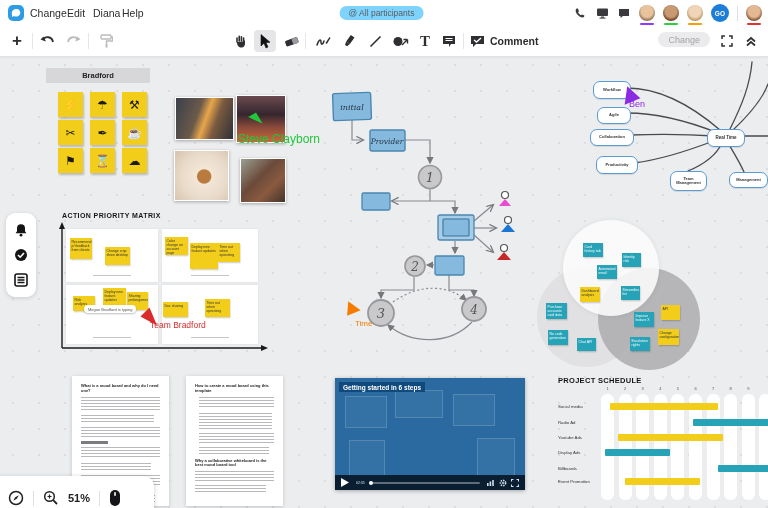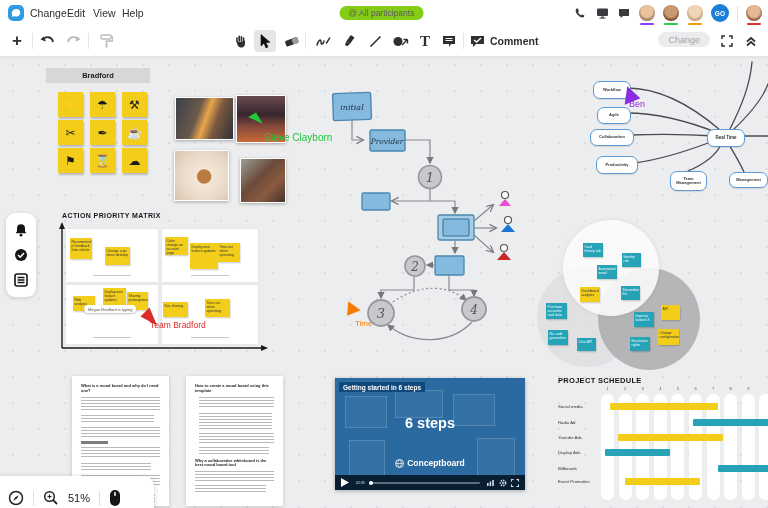--- a/index.html
+++ b/index.html
@@ -10,21 +10,21 @@
   .abs{position:absolute}
   
   .menubar{position:absolute;top:0;left:0;right:0;height:26px;background:#fff;z-index:40}
   .logo{position:absolute;left:8px;top:5px;width:16px;height:16px;border-radius:5px;
     background:var(--accent,#2f9be4);display:flex;align-items:center;justify-content:center}
   .logo svg{display:block}
   .mi{position:absolute;top:7px;font-size:10.5px;color:#2e2e31;cursor:default}
   .centerg{position:absolute;left:50%;top:0;height:26px;transform:translateX(-53%);
     display:flex;align-items:center;gap:9px}
   .btitle{font-size:12px;font-weight:bold;color:#1f1f22}
-  .pill{background:#84cc16;border-radius:10px;font-size:8.5px;color:#5c5c60;padding:2px 9px;white-space:nowrap}
+  .pill{background:#7dd3fc;border-radius:10px;font-size:8.5px;color:#5c5c60;padding:2px 9px;white-space:nowrap}
   .rightg{position:absolute;right:6px;top:0;height:26px;display:flex;align-items:center;gap:8px}
   .tico{width:14px;height:14px;display:flex;align-items:center;justify-content:center;color:#3a3a3e}
   .av{width:16px;height:16px;border-radius:50%;position:relative;flex:none}
   .av::after{content:"";position:absolute;left:1px;right:1px;bottom:-4px;height:2.5px;border-radius:2px;background:var(--uc,#999)}
   .go{width:18px;height:18px;border-radius:50%;background:#1c7ed6;color:#fff;font-size:6.5px;
     font-weight:bold;display:flex;align-items:center;justify-content:center;letter-spacing:.3px}
   .vsep{width:1px;height:15px;background:#e0e0e3}
   
   .toolbar{position:absolute;top:26px;left:0;right:0;height:30px;background:#fff;
     border-bottom:1px solid #e3e3e6;box-shadow:0 1px 2px rgba(0,0,0,.05);z-index:40}
@@ -36,21 +36,21 @@
   .editor-pill{position:absolute;top:6px;right:58px;background:#ebebed;color:#a3a3a8;
     font-size:9px;padding:2.5px 10px;border-radius:10px}
   .comment-lbl{font-size:10.5px;font-weight:bold;color:#2d2d30;margin-left:5px}
   
   .dock{position:absolute;left:6px;top:213px;width:30px;background:#fff;border-radius:9px;
     box-shadow:0 1px 4px rgba(0,0,0,.15);display:flex;flex-direction:column;align-items:center;
     gap:11px;padding:10px 0;z-index:30}
   .zoombar{position:absolute;left:-10px;top:476px;width:146px;height:44px;background:#fff;
     border-radius:10px;box-shadow:0 1px 5px rgba(0,0,0,.2);display:flex;align-items:center;
     gap:9px;padding-left:18px;z-index:30}
-  .zpct{font-size:11px;font-weight:normal;color:#222}
+  .zpct{font-size:11px;font-weight:bold;color:#222}
   
   .ihead{position:absolute;left:46px;top:68px;width:104px;height:15px;background:#d7d7da;
     display:flex;align-items:center;justify-content:center;font-size:7.5px;font-weight:bold;color:#222}
   .isq{position:absolute;width:25px;height:25px;background:var(--yellow);box-shadow:1px 2px 2px rgba(0,0,0,.22);
     display:flex;align-items:center;justify-content:center;font-size:12px;color:#1b1b1b}
   .photo{position:absolute;box-shadow:0 1px 3px rgba(0,0,0,.3);border:1px solid #fff}
   .curs{position:absolute;z-index:25}
   .curlab{position:absolute;font-weight:normal;z-index:25;white-space:nowrap}
   .mnode{position:absolute;background:#fff;border:1px solid #5b9bd5;border-radius:7px;
     font-size:4px;font-weight:bold;color:#333;display:flex;align-items:center;justify-content:center;
@@ -99,21 +99,21 @@
 <div class="page">
 
   <header class="menubar">
     <div class="logo">
       <svg width="10" height="10" viewBox="0 0 10 10">
           <path d="M1 7 C0 3 3 1 5 1 C8 1 10 3 9 6 C8 9 4 9 3 8 L1 9 Z" fill="#fff"></path>
         </svg>
     </div>
     <span class="mi" style="left:30px">Change</span>
     <span class="mi" style="left:67px">Edit</span>
-    <span class="mi" style="left:93px">View</span>
+    <span class="mi" style="left:93px">Diana</span>
     <span class="mi" style="left:122px">Help</span>
     <div class="centerg">
       <span class="pill">@ All participants</span>
     </div>
     <div class="rightg">
       <span class="tico">
         <svg width="12" height="12" viewBox="0 0 12 12">
             <path d="M2.5 1.5 C1 3 1.5 5.5 3.5 7.8 C5.5 10 8.5 11.2 10 10 L10.4 8.6 L8 7.4 L7 8.2 C6 7.8 4.6 6.4 4.1 5.2 L5 4.2 L3.9 1.6 Z" fill="#3a3a3e"></path>
           </svg>
       </span>
@@ -267,21 +267,21 @@
   <div class="isq" style="left:90px;top:148px">⌛</div>
   <div class="isq" style="left:122px;top:148px">☁</div>
 
   <div class="photo" style="left:175px;top:97px;width:57px;height:41px;background:linear-gradient(110deg,#3a3f4a 0%,#6b5a4a 38%,#e8a54b 52%,#7a5a40 68%,#2e3038 100%)"></div>
   <div class="photo" style="left:236px;top:95px;width:48px;height:46px;background:linear-gradient(180deg,#6a4a50 0%,#35262e 40%,#8a4a3a 68%,#c96a3a 100%)"></div>
   <div class="photo" style="left:174px;top:150px;width:53px;height:49px;background:radial-gradient(circle at 55% 52%,#b97c3e 17%,#f2e6d6 20%,#e9dbca 58%,#d6c2ac 100%)"></div>
   <div class="photo" style="left:240px;top:158px;width:44px;height:43px;background:linear-gradient(135deg,#9aa093 0%,#6b4a3a 42%,#8a5a3f 68%,#42342c 100%)"></div>
   <svg class="curs" style="left:247px;top:108px;color:var(--green)" width="18" height="18" viewBox="0 0 16 16">
       <polygon points="14,14 1,8 8,4" fill="currentColor"></polygon>
     </svg>
-  <span class="curlab" style="left:264px;top:132px;color:var(--green);font-size:10px">Steve Clayborn</span>
+  <span class="curlab" style="left:238px;top:132px;color:var(--green);font-size:12px">Steve Clayborn</span>
 
   <svg class="abs" style="left:320px;top:85px" width="215" height="262" viewBox="0 0 215 262">
     <defs>
       <marker id="ah" markerWidth="7" markerHeight="7" refX="5" refY="3" orient="auto">
           <path d="M0 0 L6 3 L0 6 Z" fill="#77777c"></path>
         </marker>
       <marker id="aho" markerWidth="8" markerHeight="8" refX="5.5" refY="3" orient="auto">
           <path d="M0 0 L6 3 L0 6" fill="none" stroke="#77777c" stroke-width="1"></path>
         </marker>
     </defs>
@@ -430,28 +430,20 @@
   </div>
 
   <div class="video">
     <div class="vpat" style="left:10px;top:18px;width:40px;height:30px"></div>
     <div class="vpat" style="left:60px;top:12px;width:46px;height:26px"></div>
     <div class="vpat" style="left:118px;top:16px;width:40px;height:30px"></div>
     <div class="vpat" style="left:14px;top:62px;width:34px;height:34px"></div>
     <div class="vpat" style="left:142px;top:60px;width:36px;height:36px"></div>
     <div class="vbadge">Getting started in 6 steps</div>
     <div class="vtitle">
-      <div>6 steps</div>
-    </div>
-    <div class="vbrand">
-      <svg width="9" height="9" viewBox="0 0 10 10">
-          <circle cx="5" cy="5" r="4.4" fill="none" stroke="#fff" stroke-width="1"></circle>
-          <path d="M1 5 h8 M5 0.8 c-2.5 2.5 -2.5 6 0 8.4 c2.5 -2.4 2.5 -5.9 0 -8.4" fill="none" stroke="#fff" stroke-width="0.7"></path>
-        </svg>
-      <span>Conceptboard</span>
     </div>
     <div class="vctrl">
       <svg style="margin-left:6px" width="8" height="9" viewBox="0 0 8 9">
           <polygon points="0,0 8,4.5 0,9" fill="#fff"></polygon>
         </svg>
       <span style="font-size:3.5px;color:#cfe0ee;margin:0 4px 0 7px">02:35</span>
       <div style="flex:1;height:2px;background:rgba(255,255,255,.35);border-radius:1px;position:relative">
         <div style="position:absolute;left:0;top:-1px;width:4px;height:4px;border-radius:50%;background:#fff"></div>
       </div>
       <svg style="margin:0 4px 0 7px" width="8" height="7" viewBox="0 0 8 7">

